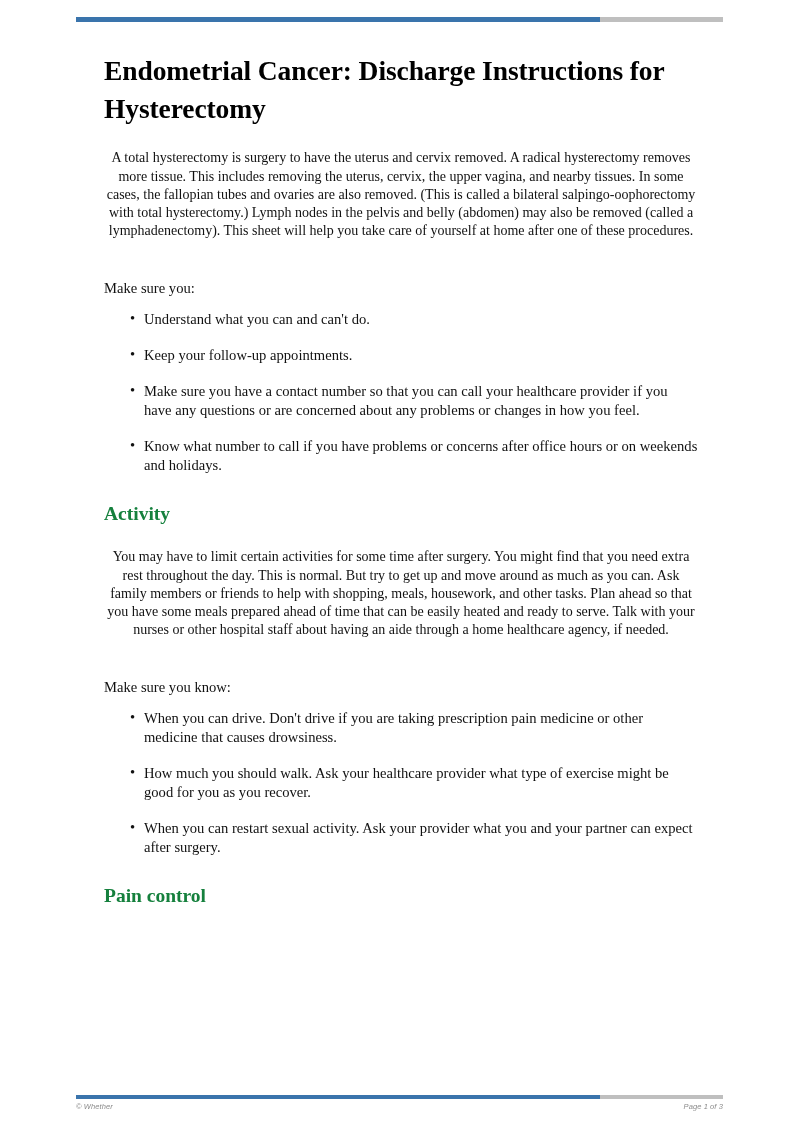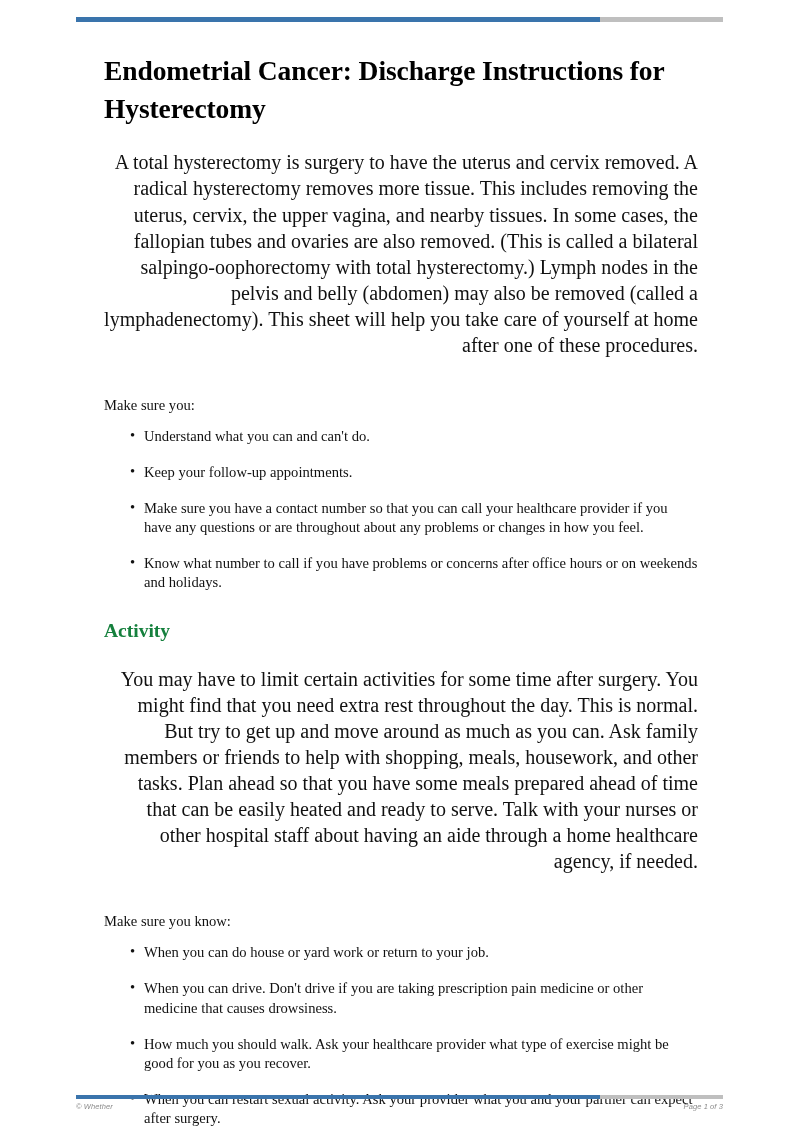--- a/index.html
+++ b/index.html
@@ -62,24 +62,24 @@
 
   h2.section-heading {
     font-size: 19.5px;
     font-weight: bold;
     line-height: 1.3;
     margin: 26px 0 22px 0;
     color: #15803d;
   }
 
   p.body-text {
-    font-size: 20px;
+    font-size: 14px;
     line-height: 1.305;
     margin: 0 0 16px 0;
-    text-align: right;
+    text-align: center;
   }
 
   p.lead-in {
     font-size: 14.6px;
     line-height: 1.305;
     margin: 16px 0 12px 0;
   }
 
   ul.bullets {
     list-style: none;
@@ -146,34 +146,33 @@
 
     <p class="body-text">A total hysterectomy is surgery to have the uterus and cervix removed. A radical hysterectomy removes more tissue. This includes removing the uterus, cervix, the upper vagina, and nearby tissues. In some cases, the fallopian tubes and ovaries are also removed. (This is called a bilateral salpingo-oophorectomy with total hysterectomy.) Lymph nodes in the pelvis and belly (abdomen) may also be removed (called a lymphadenectomy). This sheet will help you take care of yourself at home after one of these procedures.</p>
 
     <div class="spacer-sm"></div>
 
     <p class="lead-in">Make sure you:</p>
 
     <ul class="bullets">
       <li>Understand what you can and can't do.</li>
       <li>Keep your follow-up appointments.</li>
-      <li>Make sure you have a contact number so that you can call your healthcare provider if you have any questions or are throughout about any problems or changes in how you feel.</li>
+      <li>Make sure you have a contact number so that you can call your healthcare provider if you have any questions or are concerned about any problems or changes in how you feel.</li>
       <li>Know what number to call if you have problems or concerns after office hours or on weekends and holidays.</li>
     </ul>
 
     <h2 class="section-heading">Activity</h2>
 
     <p class="body-text">You may have to limit certain activities for some time after surgery. You might find that you need extra rest throughout the day. This is normal. But try to get up and move around as much as you can. Ask family members or friends to help with shopping, meals, housework, and other tasks. Plan ahead so that you have some meals prepared ahead of time that can be easily heated and ready to serve. Talk with your nurses or other hospital staff about having an aide through a home healthcare agency, if needed.</p>
 
     <div class="spacer-sm"></div>
 
     <p class="lead-in">Make sure you know:</p>
 
     <ul class="bullets">
-      <li>When you can do house or yard work or return to your job.</li>
       <li>When you can drive. Don't drive if you are taking prescription pain medicine or other medicine that causes drowsiness.</li>
       <li>How much you should walk. Ask your healthcare provider what type of exercise might be good for you as you recover.</li>
       <li>When you can restart sexual activity. Ask your provider what you and your partner can expect after surgery.</li>
     </ul>
 
     <h2 class="section-heading">Pain control</h2>
 
   </div>
 
   <div class="footer-rule">

